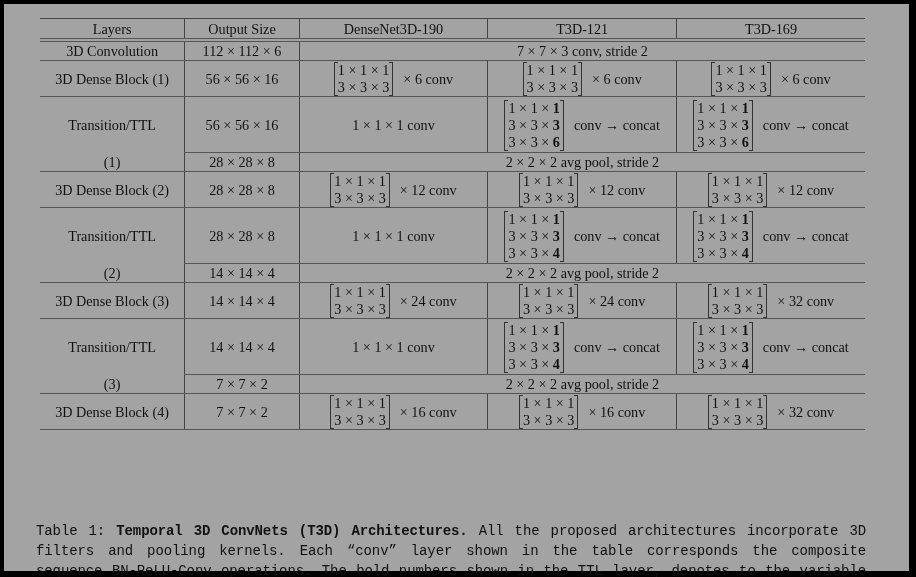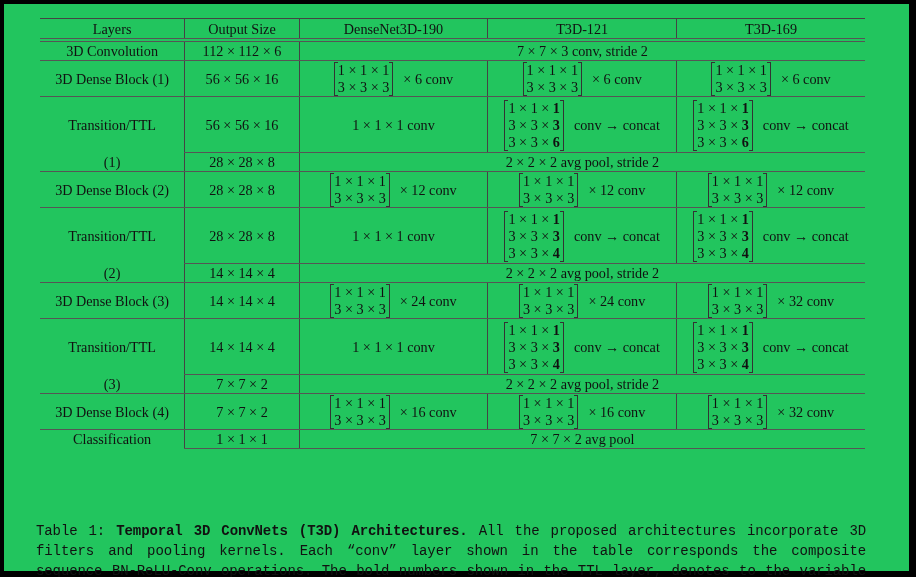--- a/index.html
+++ b/index.html
@@ -5,21 +5,21 @@
   html, body { margin: 0; padding: 0; }
   body {
     width: 916px; height: 577px; overflow: hidden;
     background: #000;
     font-family: "Liberation Serif", "DejaVu Serif", serif;
     color: #111;
     position: relative;
   }
   .page {
     position: absolute; left: 4px; top: 4px; width: 905px; height: 567px;
-    background: #22c55e;
+    background: #a3a3a3;
   }
   table.arch {
     position: absolute; left: 36px; top: 14px;
     width: 825px;
     border-collapse: collapse;
     font-size: 14.2px;
     line-height: 18px;
   }
   table.arch td, table.arch th {
     text-align: center; vertical-align: middle;
@@ -198,24 +198,19 @@
       <td class="rb"><span class="wrap">
               <span class="mat"><span>1 × 1 × 1</span><br><span>3 × 3 × 3</span></span>
               <span>× 16 conv</span>
             </span></td>
       <td class="rb"><span class="wrap">
               <span class="mat"><span>1 × 1 × 1</span><br><span>3 × 3 × 3</span></span>
               <span>× 32 conv</span>
             </span></td>
     </tr>
 
-    <tr class="h19">
-      <td>Classification</td>
-      <td class="rb">1 × 1 × 1</td>
-      <td class="rb" colspan="3">7 × 7 × 2 avg pool</td>
-    </tr>
   </tbody>
 </table>
 
 <div class="caption"><span>Table 1: </span><b>Temporal 3D ConvNets (T3D) Architectures.</b><span> All the proposed architectures incorporate 3D filters and pooling kernels. Each “conv” layer shown in the table corresponds the composite sequence BN-ReLU-Conv operations. The bold numbers shown in the TTL layer, denotes to the variable temporal convolution kernel depths applied to the 3D feature-maps.</span></div>
 
 <div class="watermark"></div>
 </div>
 
 </body></html>

